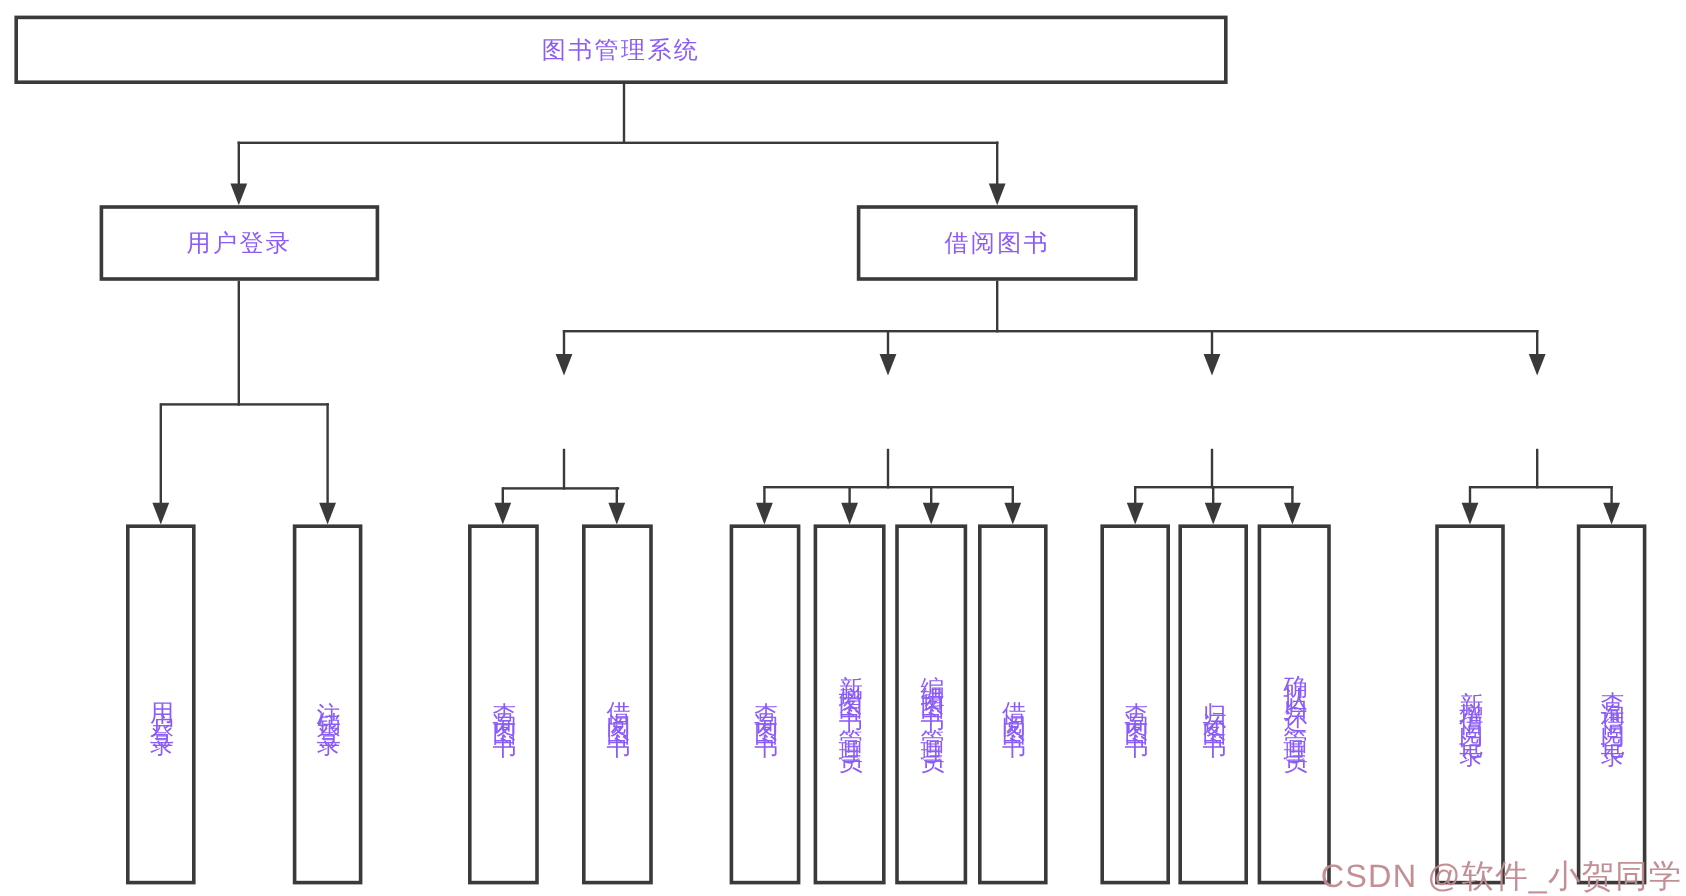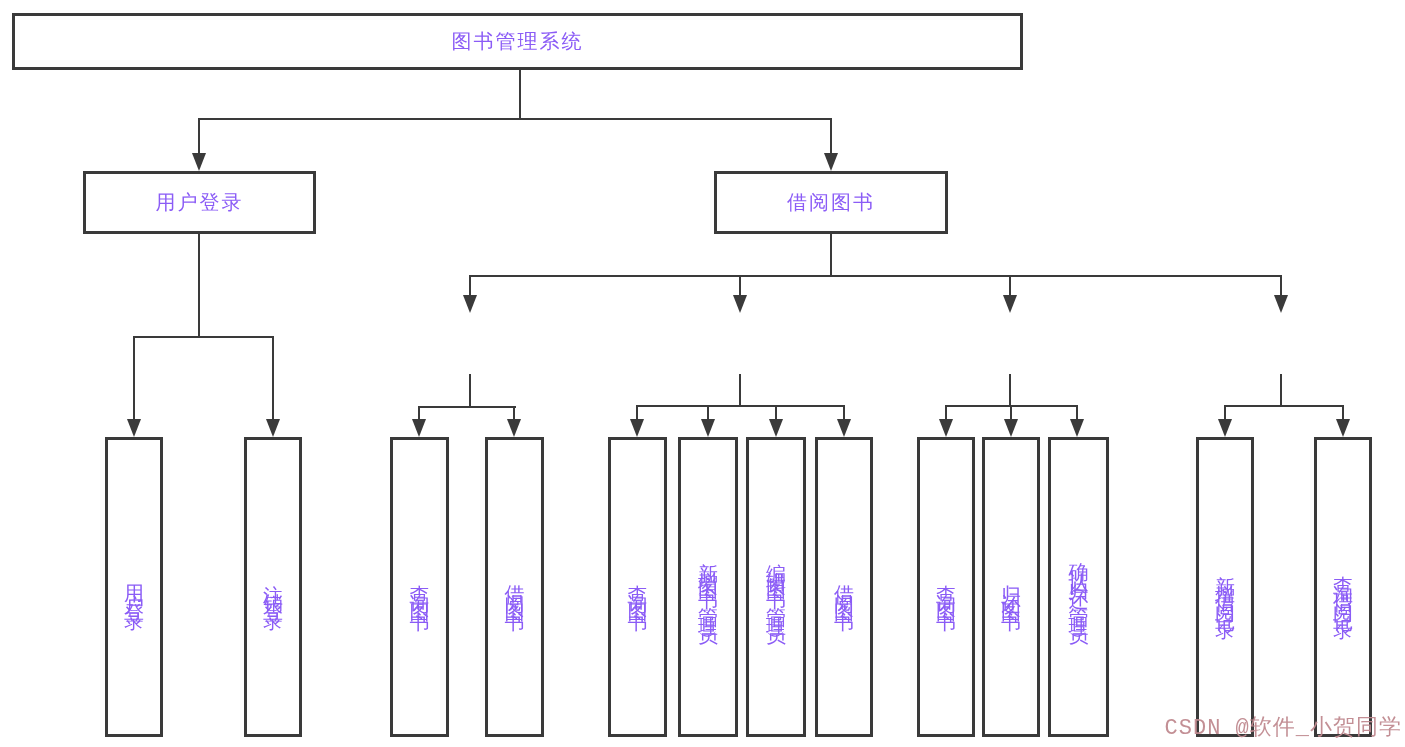--- a/index.html
+++ b/index.html
@@ -16,21 +16,21 @@
     font-size:20px;line-height:1.05;letter-spacing:9px;white-space:nowrap;
   }
   .line{position:absolute;background:#3a3a3a;}
   .arrowhead{
     position:absolute;width:0;height:0;
     border-left:7px solid transparent;border-right:7px solid transparent;
     border-top:18px solid #3a3a3a;
   }
   .watermark{
     position:absolute;top:712px;right:3px;
-    font-size:22px;letter-spacing:1px;color:#c08a90;opacity:.95;white-space:nowrap;font-family:Liberation Mono, monospace;
+    font-size:27px;letter-spacing:1px;color:#c08a90;opacity:.95;white-space:nowrap;
   }
 </style>
 </head>
 <body>
 
 <div id="stage">
 
   <div class="line" style="left:519px;top:69px;width:2px;height:51px"></div>
   <div class="line" style="left:198px;top:118px;width:634px;height:2px"></div>
 

